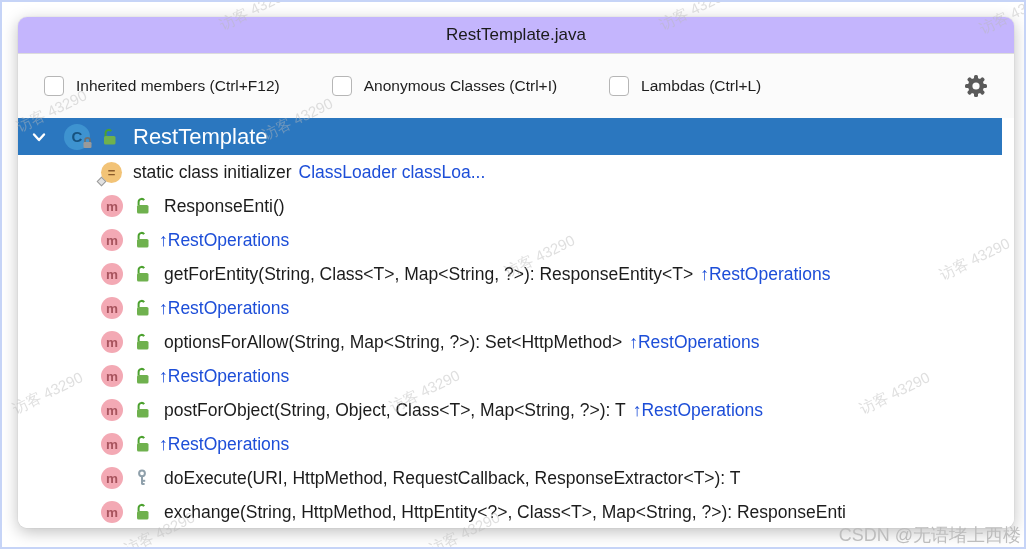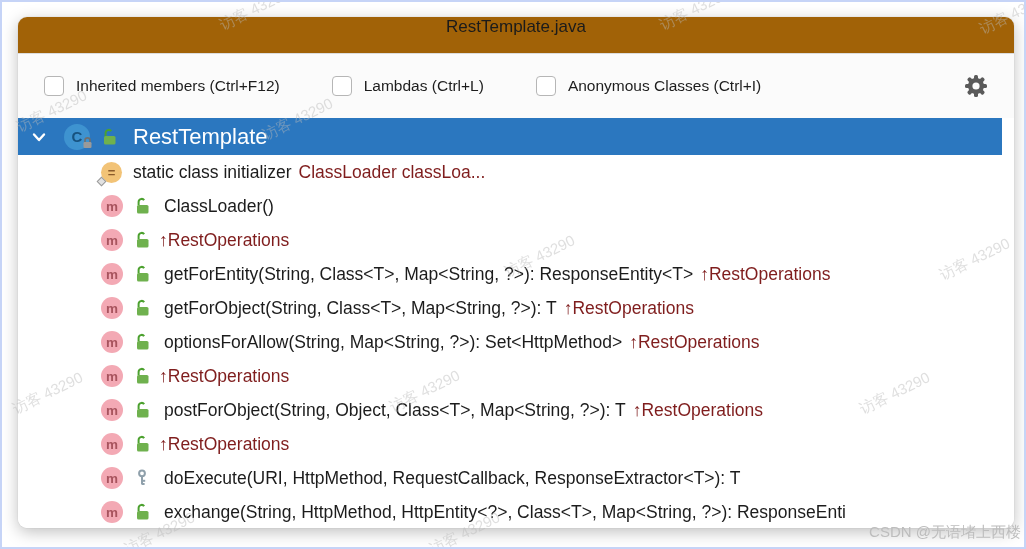--- a/index.html
+++ b/index.html
@@ -3,22 +3,22 @@
 <meta charset="utf-8">
 <style>
   html,body{margin:0;padding:0;background:#fff;}
   .stage{position:relative;width:1026px;height:549px;background:#fff;
          border:2px solid #c6d4f7;box-sizing:border-box;overflow:hidden;
          font-family:"Liberation Sans",sans-serif;}
   
   .popup{position:absolute;left:16px;top:15px;width:996px;height:511px;
          background:#fff;border-radius:9px;
          box-shadow:0 4px 16px rgba(0,0,0,.25),0 0 1px rgba(0,0,0,.25);}
-  .titlebar{height:37px;background:#a16207;border-radius:9px 9px 0 0;
-            border-bottom:1px solid #dcdcdc;display:flex;align-items:flex-start;
+  .titlebar{height:37px;background:#c4b5fd;border-radius:9px 9px 0 0;
+            border-bottom:1px solid #dcdcdc;display:flex;align-items:center;
             justify-content:center;font-size:17px;color:#1b1b1b;box-sizing:border-box;}
   .filterbar{height:64px;background:#fbfbfb;display:flex;align-items:center;
              padding:12px 26px;box-sizing:border-box;position:relative;}
   .chk-group{display:flex;align-items:center;margin-right:52px;cursor:default;}
   .chk-box{width:20px;height:20px;background:#fff;border:1.5px solid #b6b6b6;
            border-radius:4px;margin-right:12px;flex:none;box-sizing:border-box;}
   .chk-label{font-size:15.5px;color:#1d1d1d;white-space:nowrap;}
   .gear{position:absolute;right:26px;top:50%;transform:translateY(-50%);
         width:24px;height:24px;}
   
@@ -37,51 +37,51 @@
   .m-icon{width:22px;height:22px;border-radius:50%;background:#f3a9b4;color:#a8545e;
           font-size:13.5px;font-weight:600;display:flex;align-items:center;
           justify-content:center;flex:none;}
   .si-icon{position:relative;width:21px;height:21px;border-radius:50%;background:#f2c377;
            color:#8a5a2a;font-size:13px;font-weight:bold;display:flex;align-items:center;
            justify-content:center;flex:none;margin-right:1px;}
   .si-diamond{position:absolute;left:-3px;bottom:-2px;width:7px;height:7px;
               background:#e2e2e2;border:1.5px solid #9a9a9a;transform:rotate(45deg);box-sizing:border-box;}
   .sig{margin-left:12px;text-align:center;}
   .sig.tight{margin-left:10px;}
-  .gray{color:#7f1d1d;padding-left:7px;}
+  .gray{color:#1d4ed8;padding-left:7px;}
   
   .wm-layer{position:absolute;inset:0;pointer-events:none;z-index:5;}
   .wm{position:absolute;font-size:15px;color:#b9b9b9;opacity:.45;
       transform:rotate(-26deg);white-space:nowrap;}
-  .csdn{position:absolute;right:3px;top:521px;font-size:15px;color:#bdbdbd;
+  .csdn{position:absolute;right:3px;top:521px;font-size:18px;color:#bdbdbd;
         z-index:6;white-space:nowrap;}
 </style>
 </head>
 <body>
 
 <div class="stage">
 
   <div class="popup">
 
     <div class="titlebar">
       <span>RestTemplate.java</span>
     </div>
 
     <div class="filterbar">
       <div class="chk-group">
         <span class="chk-box"></span>
         <span class="chk-label">Inherited members (Ctrl+F12)</span>
       </div>
       <div class="chk-group">
         <span class="chk-box"></span>
-        <span class="chk-label">Lambdas (Ctrl+L)</span>
+        <span class="chk-label">Anonymous Classes (Ctrl+I)</span>
       </div>
       <div class="chk-group">
         <span class="chk-box"></span>
-        <span class="chk-label">Anonymous Classes (Ctrl+I)</span>
+        <span class="chk-label">Lambdas (Ctrl+L)</span>
       </div>
       <span class="gear">
         <svg width="24" height="24" viewBox="0 0 24 24">
           <g fill="#5a5a5a">
             <rect x="10" y="1" width="4" height="22" rx="1.5"></rect>
             <rect x="10" y="1" width="4" height="22" rx="1.5" transform="rotate(45 12 12)"></rect>
             <rect x="10" y="1" width="4" height="22" rx="1.5" transform="rotate(90 12 12)"></rect>
             <rect x="10" y="1" width="4" height="22" rx="1.5" transform="rotate(135 12 12)"></rect>
             <circle cx="12" cy="12" r="8"></circle>
           </g>
@@ -126,21 +126,21 @@
       </div>
 
       <div class="row">
         <span class="m-icon">m</span>
         <span class="lock">
           <svg width="20" height="20" viewBox="0 0 20 20">
               <path d="M6.6 9.2V6.1a3.1 3.1 0 0 1 5.6-1.9" fill="none" stroke="#4ca12f" stroke-width="2"></path>
               <rect x="5" y="9" width="11.5" height="8.5" rx="1.6" fill="#6fb14e"></rect>
             </svg>
         </span>
-        <span class="sig">ClassLoader()</span>
+        <span class="sig">ResponseEnti()</span>
       </div>
 
       <div class="row">
         <span class="m-icon">m</span>
         <span class="lock">
           <svg width="20" height="20" viewBox="0 0 20 20">
               <path d="M6.6 9.2V6.1a3.1 3.1 0 0 1 5.6-1.9" fill="none" stroke="#4ca12f" stroke-width="2"></path>
               <rect x="5" y="9" width="11.5" height="8.5" rx="1.6" fill="#6fb14e"></rect>
             </svg>
         </span>
@@ -160,21 +160,20 @@
       </div>
 
       <div class="row">
         <span class="m-icon">m</span>
         <span class="lock">
           <svg width="20" height="20" viewBox="0 0 20 20">
               <path d="M6.6 9.2V6.1a3.1 3.1 0 0 1 5.6-1.9" fill="none" stroke="#4ca12f" stroke-width="2"></path>
               <rect x="5" y="9" width="11.5" height="8.5" rx="1.6" fill="#6fb14e"></rect>
             </svg>
         </span>
-        <span class="sig">getForObject(String, Class&lt;T&gt;, Map&lt;String, ?&gt;): T</span>
         <span class="gray">↑RestOperations</span>
       </div>
 
       <div class="row">
         <span class="m-icon">m</span>
         <span class="lock">
           <svg width="20" height="20" viewBox="0 0 20 20">
               <path d="M6.6 9.2V6.1a3.1 3.1 0 0 1 5.6-1.9" fill="none" stroke="#4ca12f" stroke-width="2"></path>
               <rect x="5" y="9" width="11.5" height="8.5" rx="1.6" fill="#6fb14e"></rect>
             </svg>

